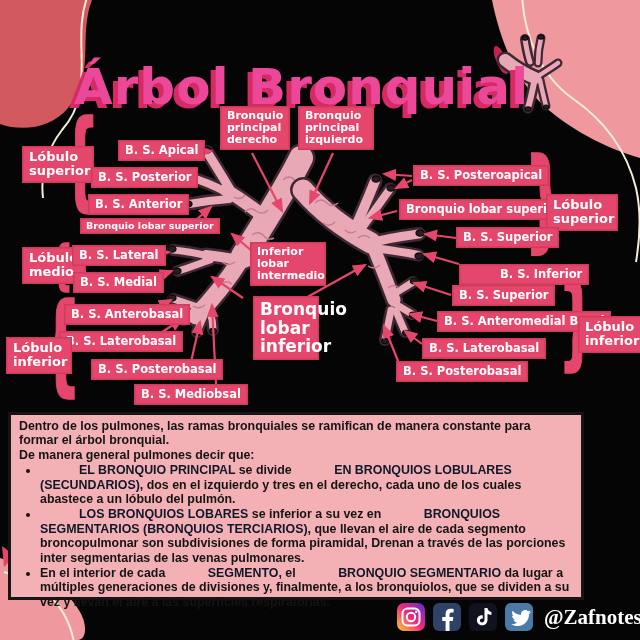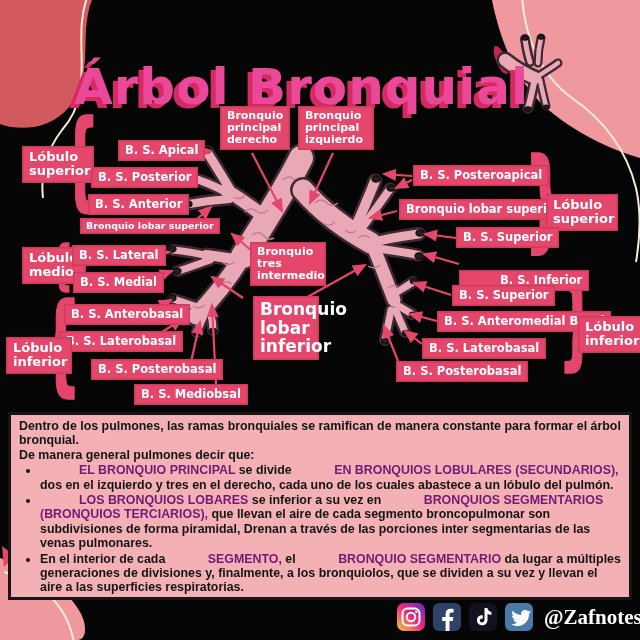--- a/index.html
+++ b/index.html
@@ -4,22 +4,22 @@
 <style>
   html,body{margin:0;padding:0;background:#000;}
   #stage{position:relative;width:640px;height:640px;background:#050505;overflow:hidden;font-family:"DejaVu Sans",sans-serif;}
   #bgsvg{position:absolute;left:0;top:0;z-index:1;}
   #title{position:absolute;left:74px;top:24px;z-index:5;font-size:50px;font-weight:bold;color:#ec4899;letter-spacing:1px;text-shadow:-5px 4px 0 #d52a63;white-space:nowrap;}
   .lbl{position:absolute;z-index:6;background:#e5466b;color:#fff;font-weight:bold;font-size:11.5px;line-height:1.1;padding:4px 7px;border-radius:0;white-space:nowrap;box-shadow:inset 0 0 0 1.5px #cf3a5f;}
   .lbl.wrap{white-space:normal;}
   .lobe{font-size:13px;}
   .small{font-size:9.5px;padding:3px 6px;}
   .brace{position:absolute;z-index:5;color:#e5466b;font-weight:bold;line-height:0.92;transform-origin:left top;-webkit-text-stroke:1.5px #e5466b;}
-  #panel{position:absolute;left:8px;top:412px;width:624px;height:188px;z-index:6;background:#f4b1b5;border:3px solid #161616;box-sizing:border-box;padding:4px 8px;color:#141414;font-family:"Liberation Sans",sans-serif;font-weight:bold;font-size:12.4px;line-height:1.16;}
-  #panel .hl{color:#701a75;padding-left:39px;}
+  #panel{position:absolute;left:8px;top:412px;width:576px;height:188px;z-index:6;background:#f4b1b5;border:3px solid #161616;box-sizing:border-box;padding:4px 8px;color:#141414;font-family:"Liberation Sans",sans-serif;font-weight:bold;font-size:12.4px;line-height:1.16;}
+  #panel .hl{color:#0f172a;padding-left:39px;}
   #panel ul{margin:1px 0 0 0;padding-left:21px;}
   #panel li{margin:0 0 1px 0;}
   #footer{position:absolute;left:396px;top:602px;z-index:6;display:flex;align-items:center;gap:6px;}
   .sicon{width:30px;height:30px;display:block;}
   #handle{color:#fff;font-family:"Liberation Serif",serif;font-weight:bold;font-size:21px;margin-left:4px;white-space:nowrap;}
 </style>
 </head>
 <body>
 
 <div id="stage">
@@ -219,28 +219,28 @@
   <div class="lbl" style="left:72px;top:245px;">B. S. Lateral</div>
   <div class="lbl" style="left:73px;top:272px;">B. S. Medial</div>
   <div class="lbl" style="left:64px;top:304px;">B. S. Anterobasal</div>
   <div class="lbl" style="left:59px;top:331px;">B. S. Laterobasal</div>
   <div class="lbl lobe wrap" style="left:6px;top:337px;width:52px;">Lóbulo inferior</div>
   <div class="lbl" style="left:91px;top:359px;">B. S. Posterobasal</div>
   <div class="lbl" style="left:134px;top:384px;">B. S. Mediobsal</div>
 
   <div class="lbl wrap" style="left:220px;top:106px;width:56px;font-size:11px;">Bronquio principal derecho</div>
   <div class="lbl wrap" style="left:298px;top:106px;width:62px;font-size:11px;">Bronquio principal izquierdo</div>
-  <div class="lbl wrap" style="left:250px;top:242px;width:62px;font-size:11px;">Bronquio tres intermedio</div>
+  <div class="lbl wrap" style="left:250px;top:242px;width:62px;font-size:11px;">Inferior lobar intermedio</div>
   <div class="lbl wrap" style="left:236px;top:296px;width:52px;font-size:17px;margin-left:17px;">Bronquio lobar inferior</div>
 
   <div class="lbl" style="left:413px;top:165px;">B. S. Posteroapical</div>
   <div class="lbl" style="left:399px;top:199px;">Bronquio lobar superior</div>
   <div class="lbl lobe wrap" style="left:546px;top:194px;width:58px;">Lóbulo superior</div>
   <div class="lbl" style="left:456px;top:227px;">B. S. Superior</div>
-  <div class="lbl" style="left:459px;top:270px;padding-left:41px;">B. S. Inferior</div>
+  <div class="lbl" style="left:459px;top:264px;padding-left:41px;">B. S. Inferior</div>
   <div class="lbl" style="left:452px;top:285px;">B. S. Superior</div>
   <div class="lbl" style="left:437px;top:311px;">B. S. Anteromedial Basal</div>
   <div class="lbl" style="left:422px;top:338px;">B. S. Laterobasal</div>
   <div class="lbl lobe wrap" style="left:578px;top:316px;width:52px;">Lóbulo inferior</div>
   <div class="lbl" style="left:396px;top:361px;">B. S. Posterobasal</div>
 
   <div id="panel">
     <div>Dentro de los pulmones, las ramas bronquiales se ramifican de manera constante para formar el árbol bronquial.</div>
     <div>De manera general pulmones decir que:</div>
     <ul>

